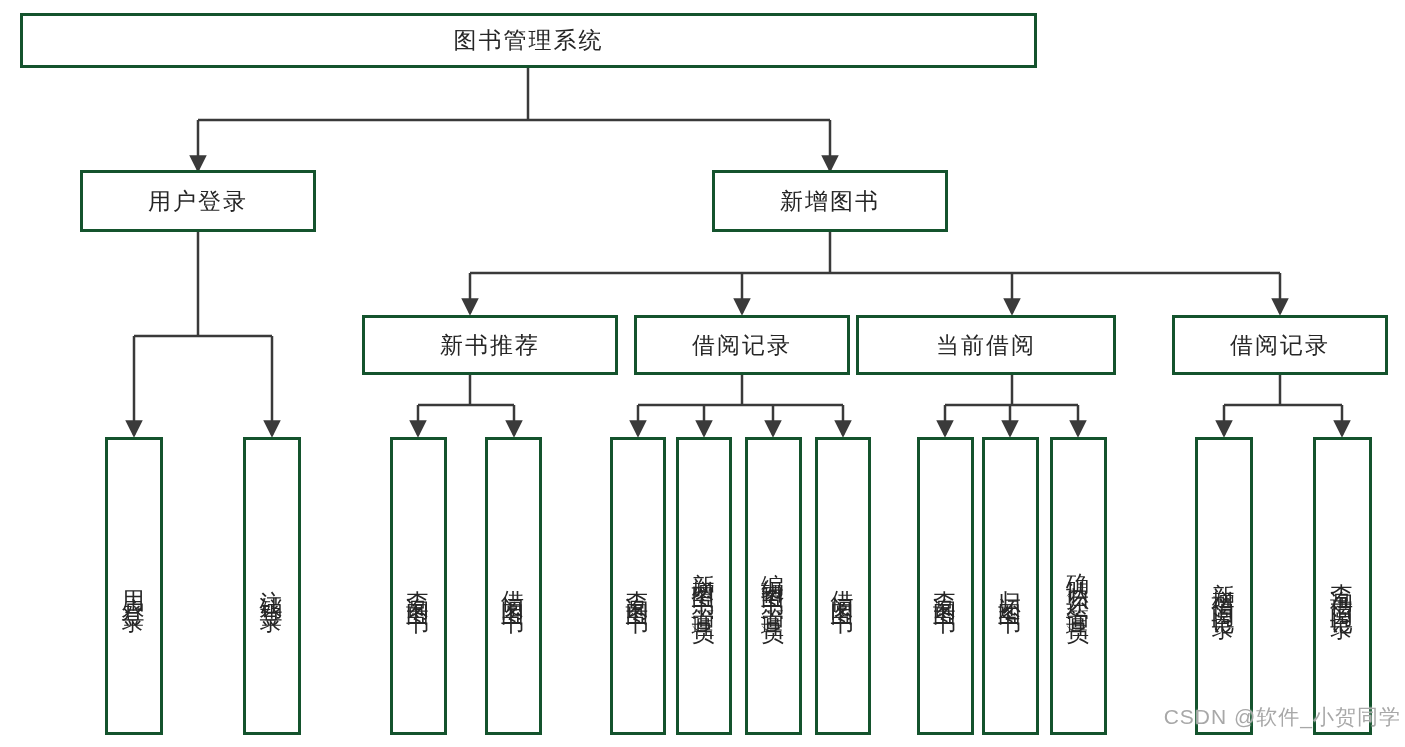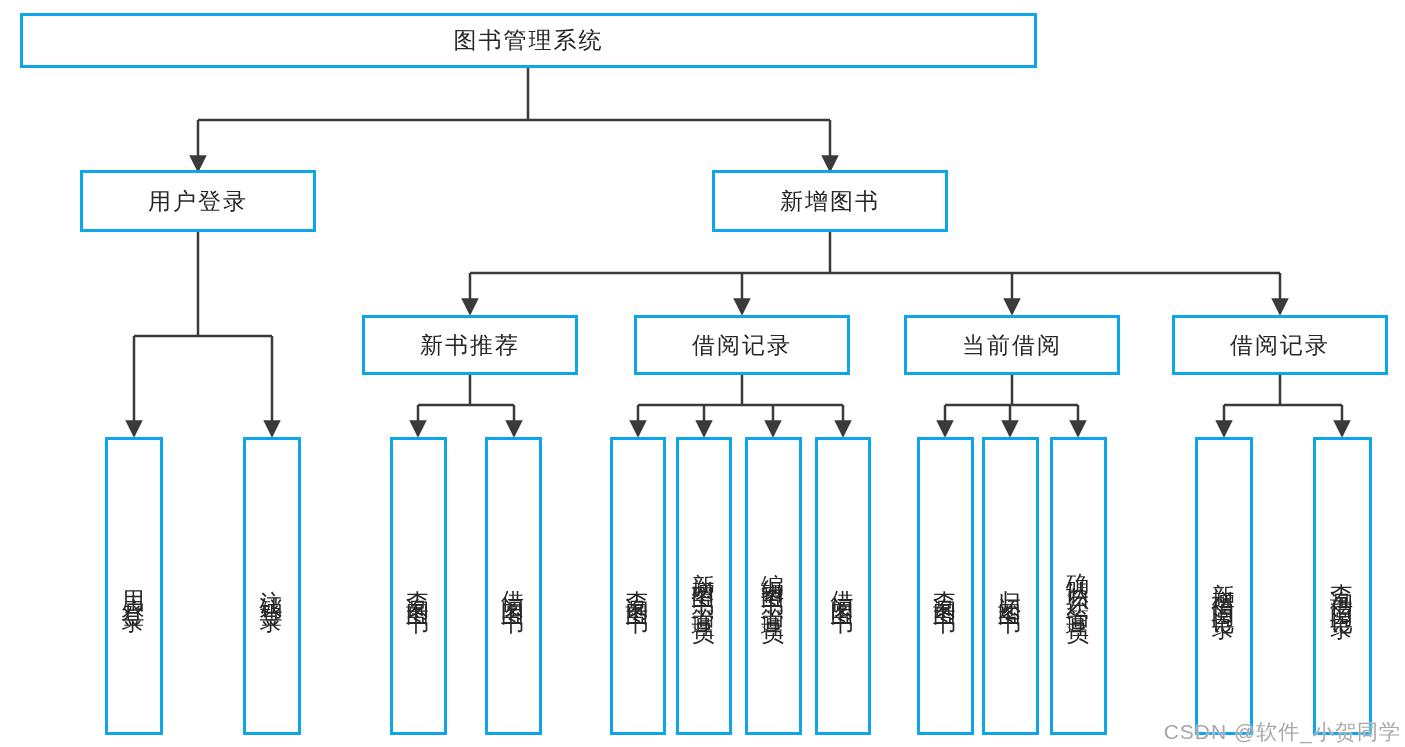--- a/index.html
+++ b/index.html
@@ -9,40 +9,40 @@
     background:#ffffff;
     font-family:"Liberation Sans", sans-serif;
     overflow:hidden;
   }
   .wires { position:absolute; left:0; top:0; }
   .wires path { stroke:#3a3a3a; stroke-width:2.5; fill:none; }
   .wires marker path { fill:#3a3a3a; stroke:none; }
   .node {
     position:absolute;
     box-sizing:border-box;
-    border:3px solid #0ea5e9;
+    border:3px solid #14532d;
     background:#ffffff;
     display:flex; align-items:center; justify-content:center;
     color:#262626;
   }
   .hbox span {
     font-size:23px;
     letter-spacing:2px;
     white-space:nowrap;
   }
   .vbox span {
     writing-mode:vertical-rl;
     text-orientation:mixed;
     font-size:23px;
     letter-spacing:7px;
     white-space:nowrap;
   }
   .watermark {
     position:absolute;
-    right:4px; bottom:1px;
+    right:4px; bottom:16px;
     z-index:10;
     font-size:21px;
     color:#a8a8a8;
     letter-spacing:1px;
     text-shadow:0 0 2px #ffffff;
     white-space:nowrap;
     margin-left:16px;
   }
 </style>
 </head>
@@ -102,27 +102,27 @@
     <span>图书管理系统</span>
   </div>
 
   <div class="node hbox" style="left:80px;top:170px;width:236px;height:62px">
     <span>用户登录</span>
   </div>
   <div class="node hbox" style="left:712px;top:170px;width:236px;height:62px">
     <span>新增图书</span>
   </div>
 
-  <div class="node hbox" style="left:362px;top:315px;width:216px;height:60px">
+  <div class="node hbox" style="left:362px;top:315px;width:256px;height:60px">
     <span>新书推荐</span>
   </div>
   <div class="node hbox" style="left:634px;top:315px;width:216px;height:60px">
     <span>借阅记录</span>
   </div>
-  <div class="node hbox" style="left:904px;top:315px;width:216px;height:60px">
+  <div class="node hbox" style="left:856px;top:315px;width:260px;height:60px">
     <span>当前借阅</span>
   </div>
   <div class="node hbox" style="left:1172px;top:315px;width:216px;height:60px">
     <span>借阅记录</span>
   </div>
 
   <div class="node vbox" style="left:105px;top:437px;width:58px;height:298px">
     <span>用户登录</span>
   </div>
   <div class="node vbox" style="left:243px;top:437px;width:58px;height:298px">

